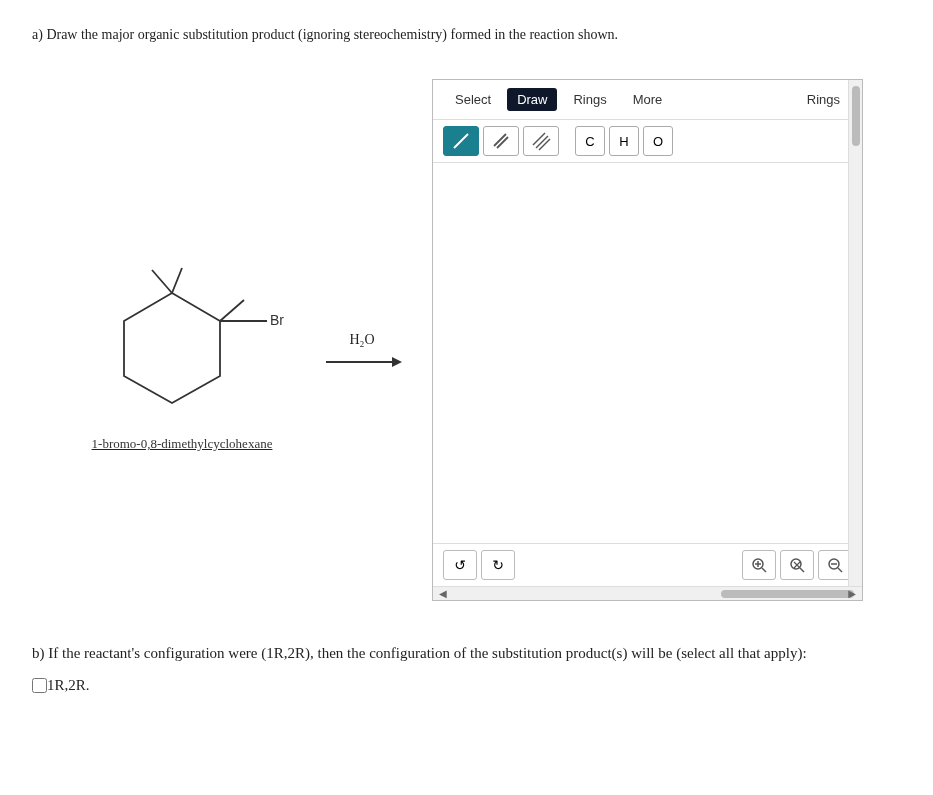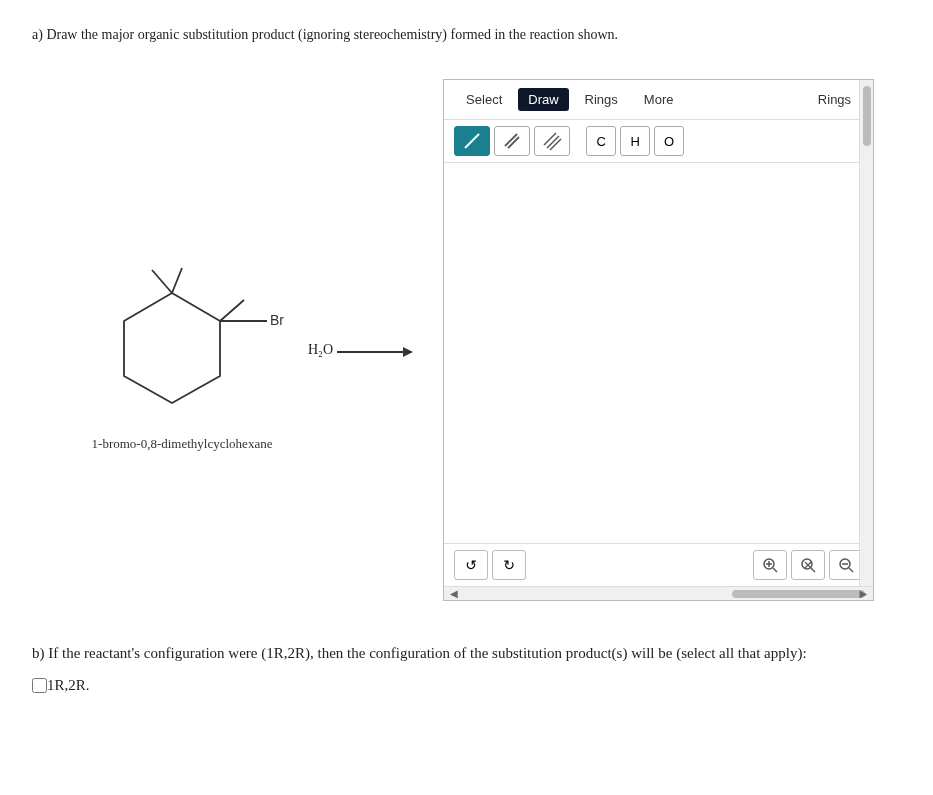--- a/index.html
+++ b/index.html
@@ -23,36 +23,37 @@
       display: flex;
       align-items: center;
       margin-left: 40px;
       margin-bottom: 8px;
     }
 
     .molecule-container {
       display: flex;
       flex-direction: column;
       align-items: center;
-      margin-right: 16px;
+      margin-right: 30px;
+      text-decoration: underline;
     }
 
     .molecule-svg {
       margin-bottom: 8px;
     }
 
     .molecule-label {
       font-size: 13px;
       color: #333;
       text-align: center;
     }
 
     .arrow-area {
       display: flex;
-      flex-direction: row;
+      flex-direction: column;
       align-items: center;
       margin-right: 30px;
       margin-top: 24px;
     }
 
     .arrow-reagent {
       font-size: 14px;
       margin-bottom: 4px;
       font-style: normal;
     }

